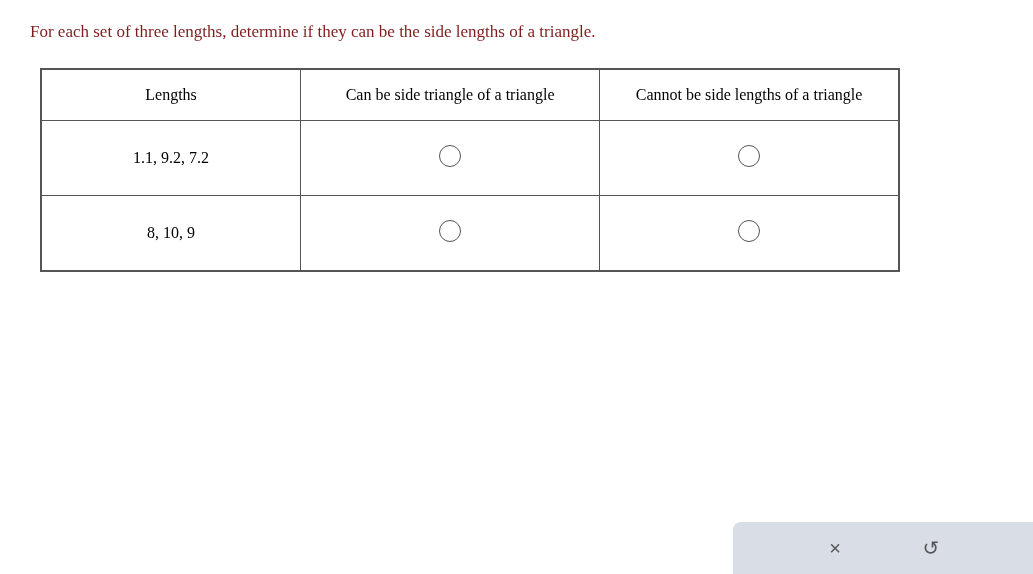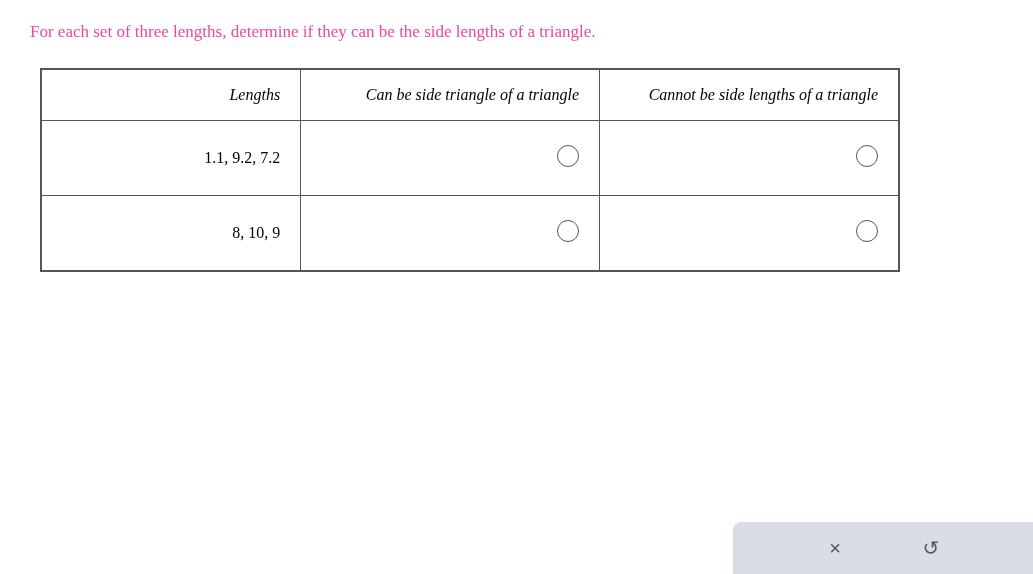--- a/index.html
+++ b/index.html
@@ -12,64 +12,63 @@
       font-family: Georgia, 'Times New Roman', serif;
       background-color: #ffffff;
       width: 1033px;
       min-height: 574px;
       padding: 20px 30px;
       position: relative;
     }
 
     .instructions {
       font-size: 17px;
-      color: #ec4899;
+      color: #7f1d1d;
       margin-bottom: 24px;
       line-height: 1.4;
     }
 
     .table-container {
       border: 1.5px solid #555;
       display: inline-block;
       width: 860px;
       margin-left: 10px;
     }
 
     table {
       border-collapse: collapse;
       width: 100%;
     }
 
     thead tr th {
       border: 1.5px solid #555;
       padding: 14px 20px;
-      text-align: right;
+      text-align: center;
       font-size: 16px;
       font-weight: normal;
       vertical-align: middle;
       line-height: 1.4;
-      font-style: italic;
     }
 
     thead tr th:first-child {
       width: 260px;
     }
 
     thead tr th:nth-child(2) {
       width: 300px;
     }
 
     thead tr th:nth-child(3) {
       width: 300px;
     }
 
     tbody tr td {
       border: 1.5px solid #555;
       padding: 24px 20px;
-      text-align: right;
+      text-align: center;
       font-size: 16px;
       vertical-align: middle;
     }
 
     .radio-circle {
       display: inline-block;
       width: 22px;
       height: 22px;
       border-radius: 50%;
       border: 1.5px solid #555;

